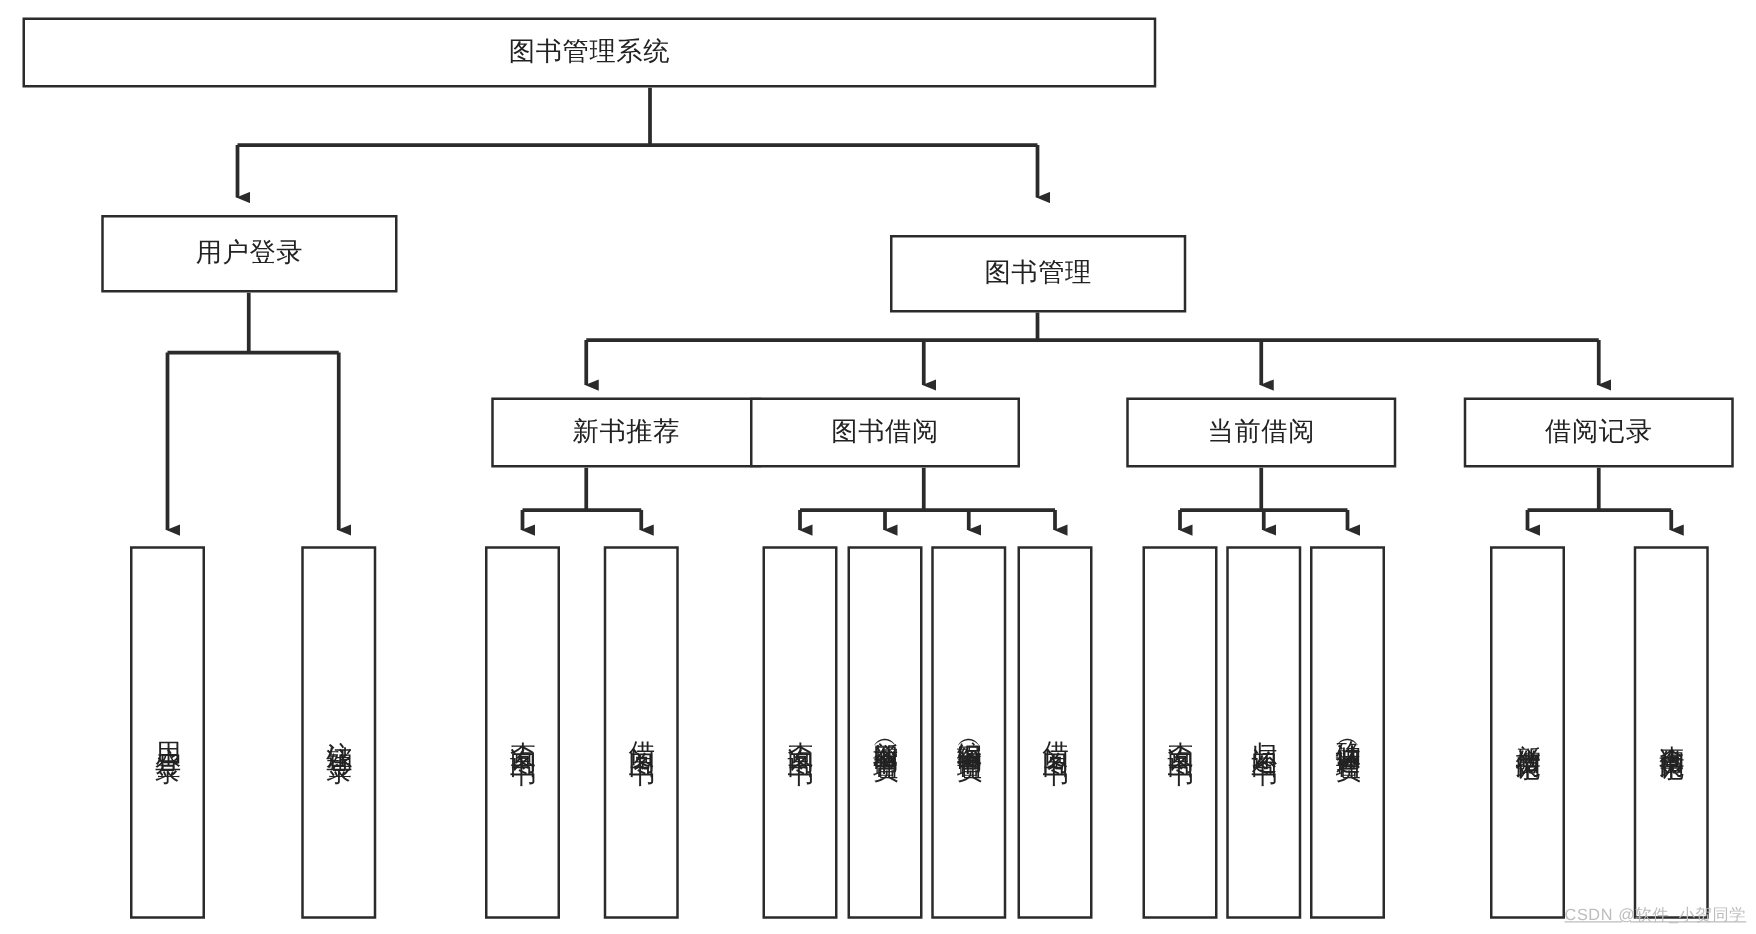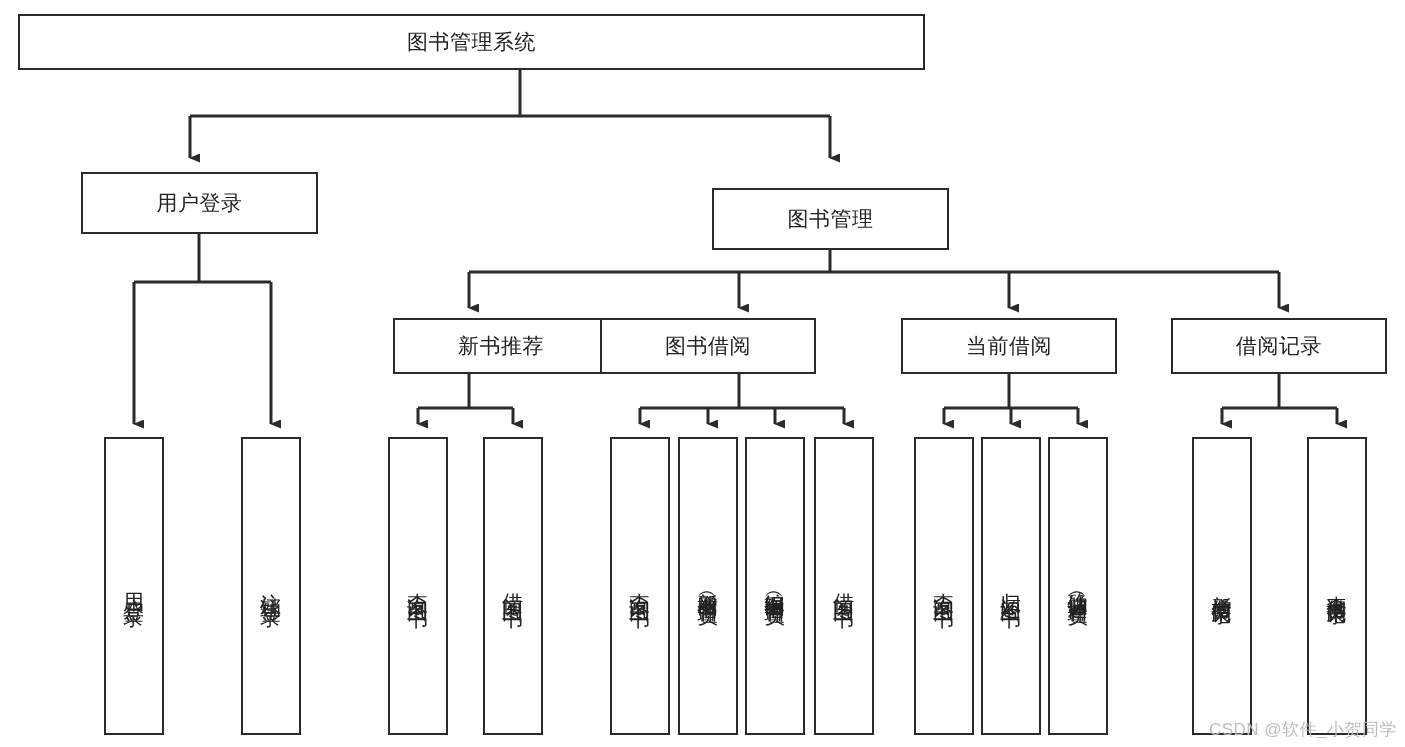--- a/index.html
+++ b/index.html
@@ -57,24 +57,25 @@
   }
   .node.vertical.tight .lbl {
     letter-spacing: 2px;
     font-size: 20px;
   }
   .watermark {
     position: absolute;
     right: 8px;
     bottom: 6px;
     color: #bdbdbd;
-    font-size: 17px;
+    font-size: 13px;
     letter-spacing: 0.5px;
     z-index: 5;
     white-space: nowrap;
+    text-decoration: underline;
   }
 </style>
 </head>
 <body>
 
 <div id="canvas">
 
   <svg id="edges" viewBox="0 0 1405 747">
     <defs>
       <marker id="arrow" markerWidth="9" markerHeight="11" refX="4.5" refY="10" orient="auto" markerUnits="userSpaceOnUse">

